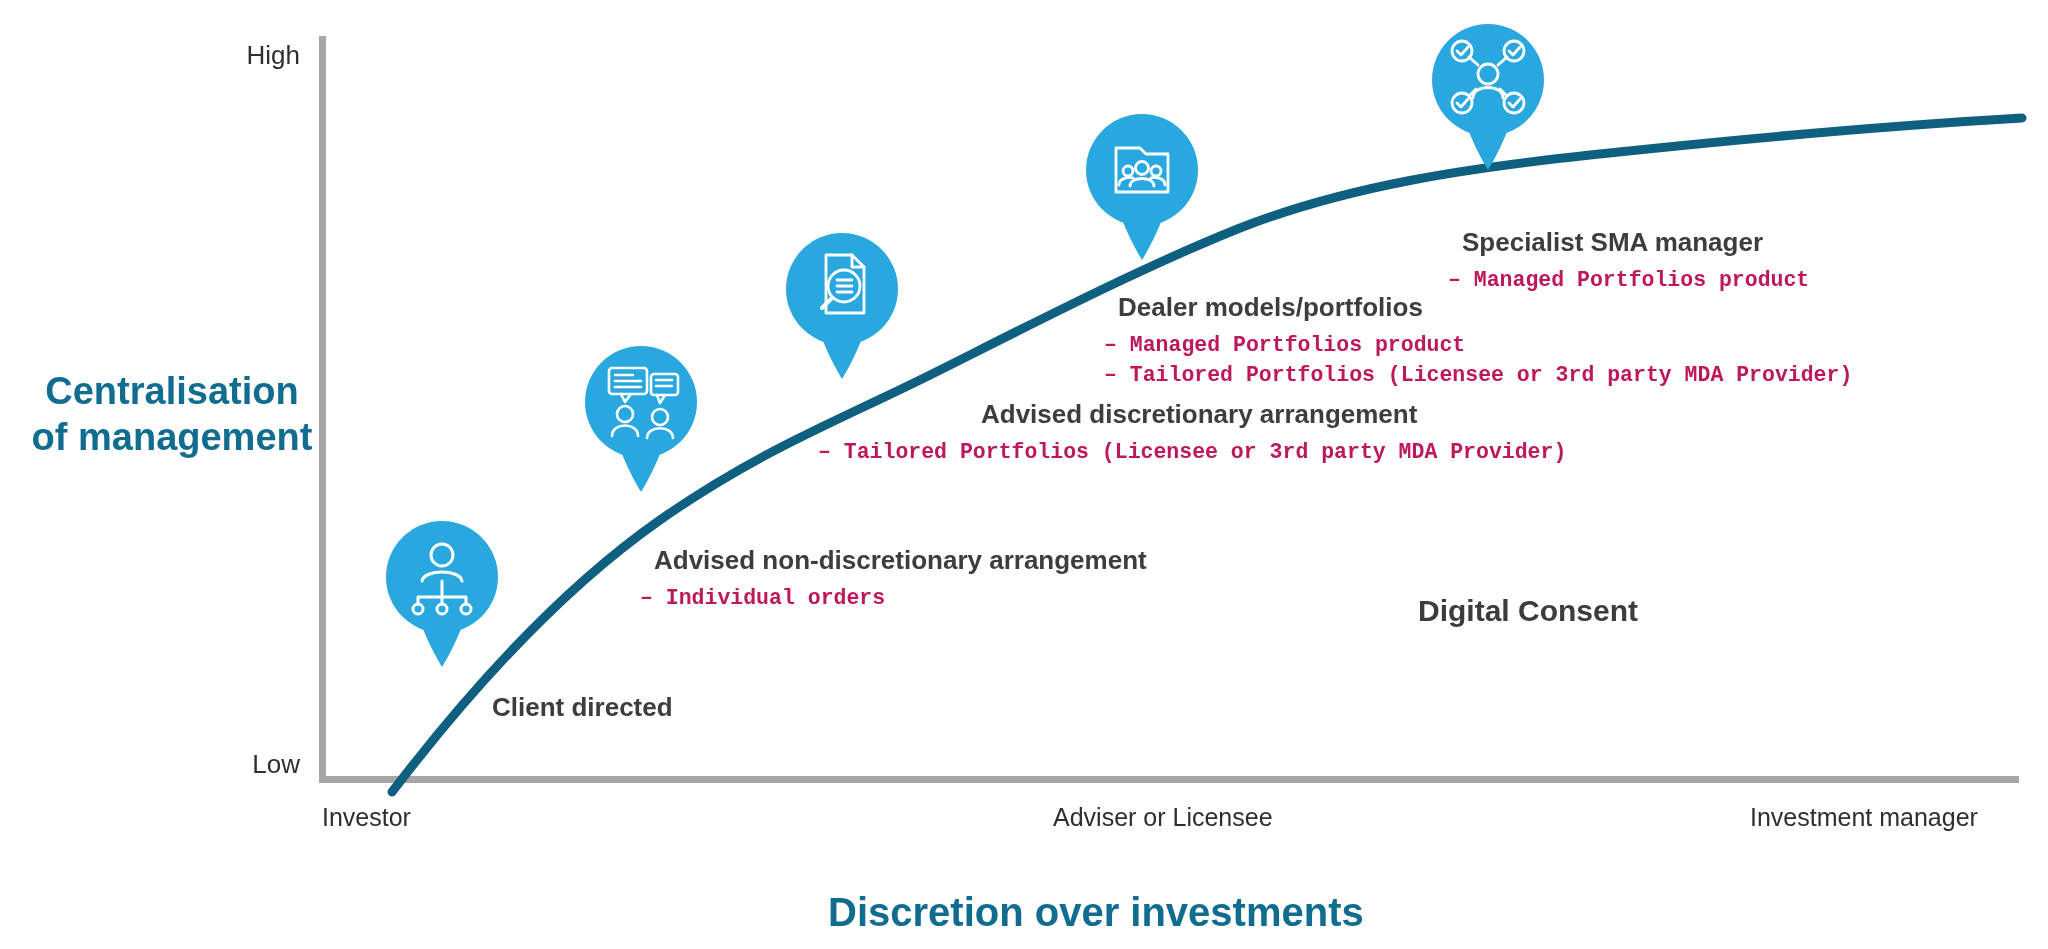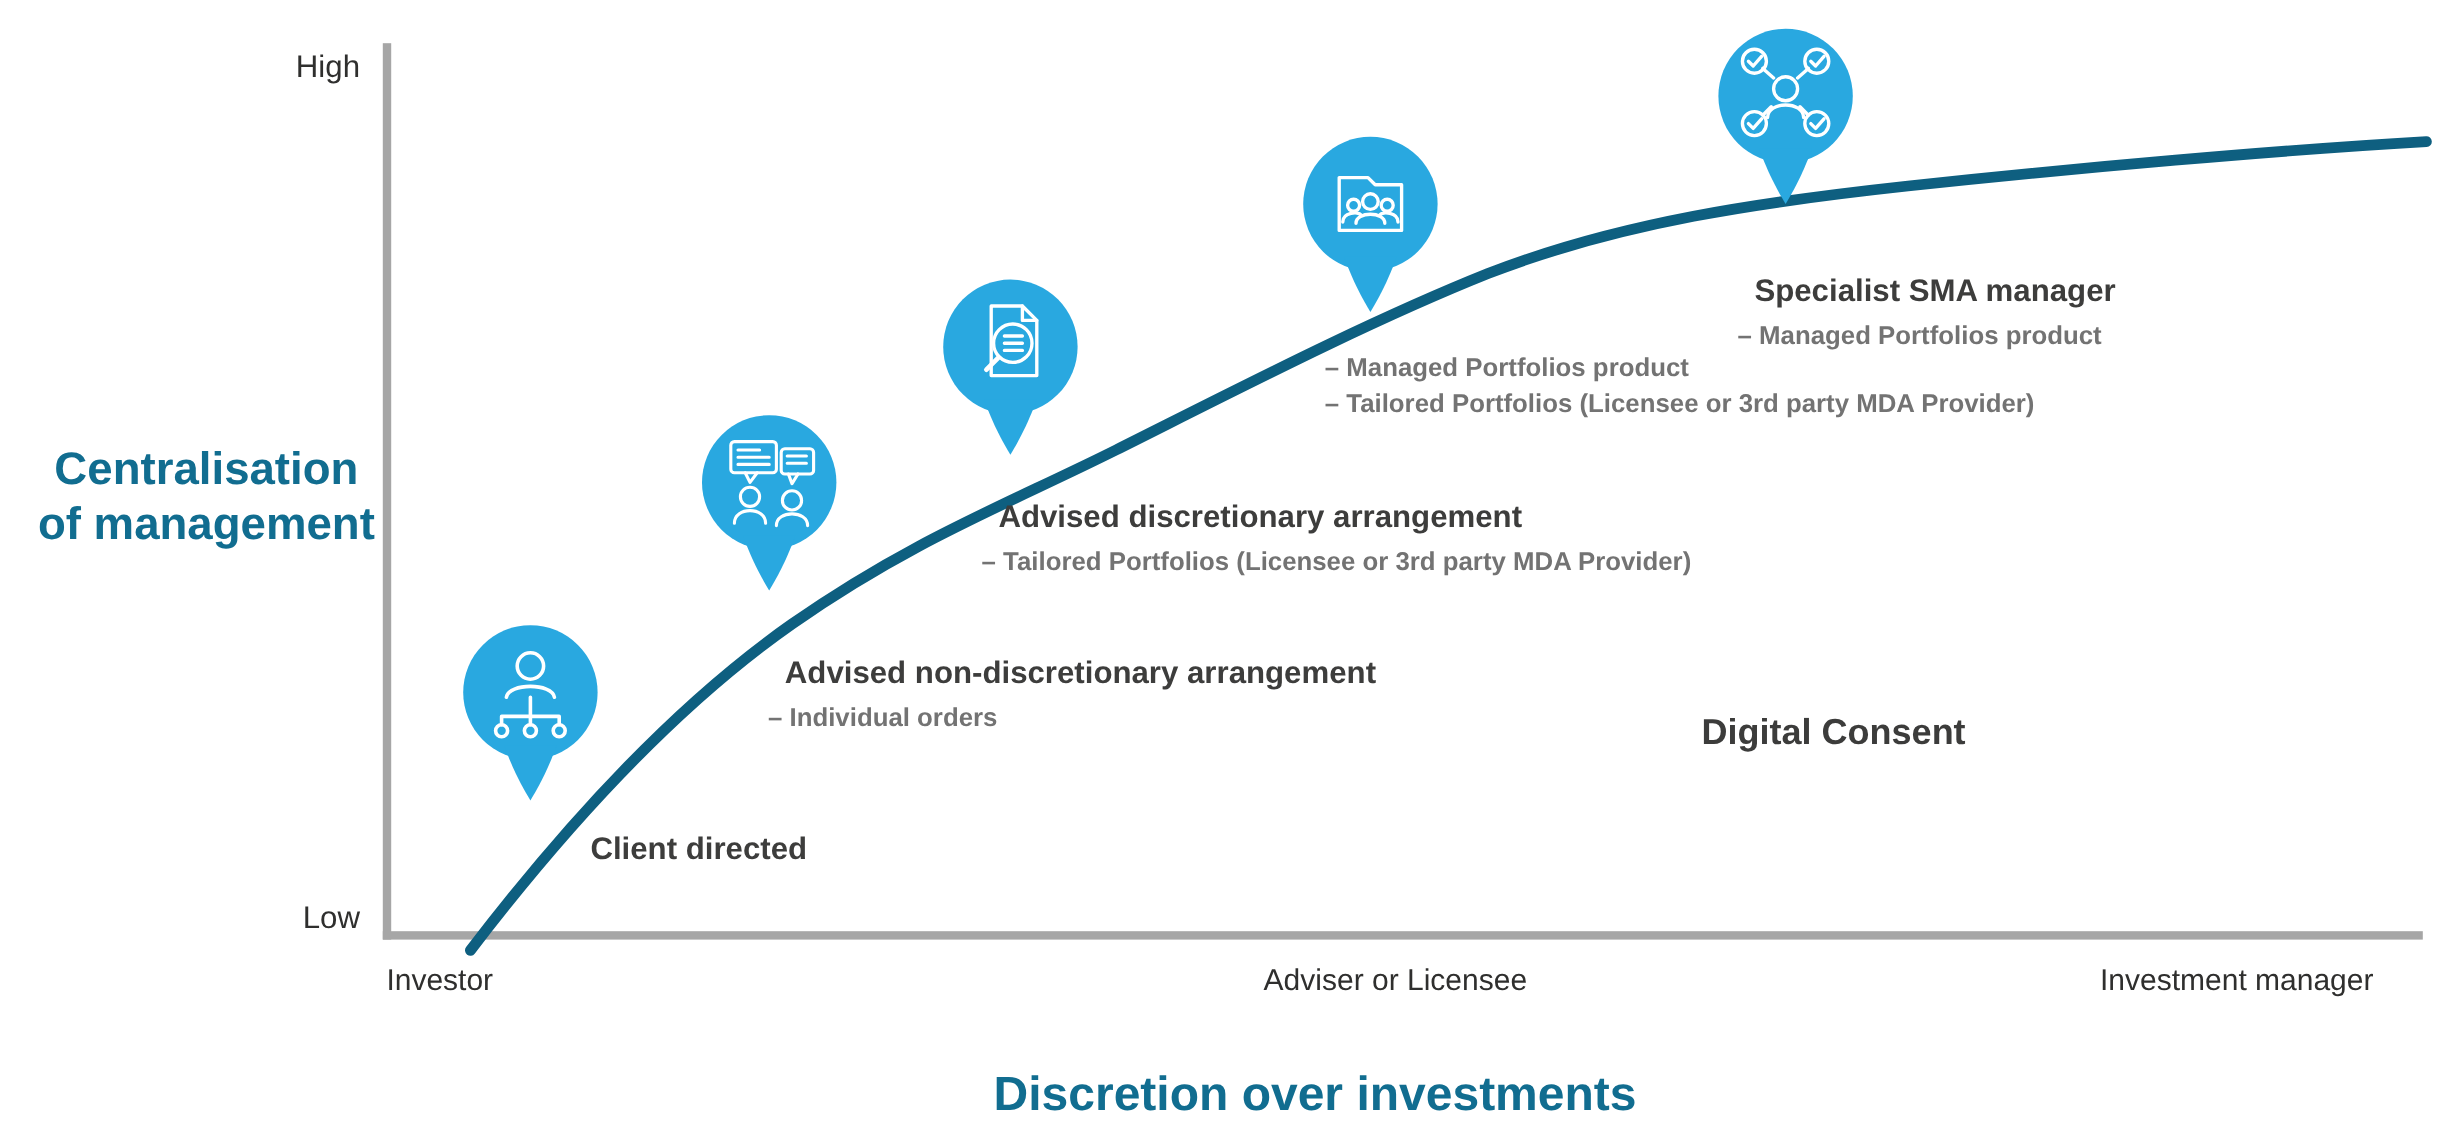--- a/index.html
+++ b/index.html
@@ -30,25 +30,25 @@
   .bubble{position:absolute;width:120px;height:160px;z-index:3;}
   #bubble-0{left:382px;top:517px;}
   #bubble-1{left:581px;top:342px;}
   #bubble-2{left:782px;top:229px;}
   #bubble-3{left:1082px;top:110px;}
   #bubble-4{left:1428px;top:20px;}
 
   .stage-label{position:absolute;z-index:4;}
   #stage-label-0{left:478px;top:692px;}
   #stage-label-1{left:640px;top:545px;}
-  #stage-label-2{left:818px;top:415px;}
+  #stage-label-2{left:818px;top:399px;text-align:center;}
   #stage-label-3{left:1104px;top:292px;}
   #stage-label-4{left:1448px;top:191px;margin-top:36px;}
   .stage-title{color:#3d3d3c;font-size:26px;font-weight:700;padding-left:14px;margin:0 0 8px 0;white-space:nowrap;}
-  .stage-bullet{color:#737373;font-size:21.5px;font-weight:700;line-height:1.38;white-space:nowrap;}
+  .stage-bullet{color:#be185d;font-size:21.5px;font-weight:700;line-height:1.38;white-space:nowrap;font-family:Liberation Mono, monospace;}
 </style>
 </head>
 <body>
 
 <div id="canvas">
 
   <div id="y-axis" class="axis-line"></div>
   <div id="x-axis" class="axis-line"></div>
 
   <div id="tick-high" class="tick">High</div>
@@ -166,20 +166,21 @@
     <div class="stage-title">Advised non-discretionary arrangement</div>
     <div class="stage-bullet">– Individual orders</div>
   </div>
 
   <div id="stage-label-2" class="stage-label">
     <div class="stage-title">Advised discretionary arrangement</div>
     <div class="stage-bullet">– Tailored Portfolios (Licensee or 3rd party MDA Provider)</div>
   </div>
 
   <div id="stage-label-3" class="stage-label">
+    <div class="stage-title">Dealer models/portfolios</div>
     <div class="stage-bullet">– Managed Portfolios product</div>
     <div class="stage-bullet">– Tailored Portfolios (Licensee or 3rd party MDA Provider)</div>
   </div>
 
   <div id="stage-label-4" class="stage-label">
     <div class="stage-title">Specialist SMA manager</div>
     <div class="stage-bullet">– Managed Portfolios product</div>
   </div>
 
 </div>

